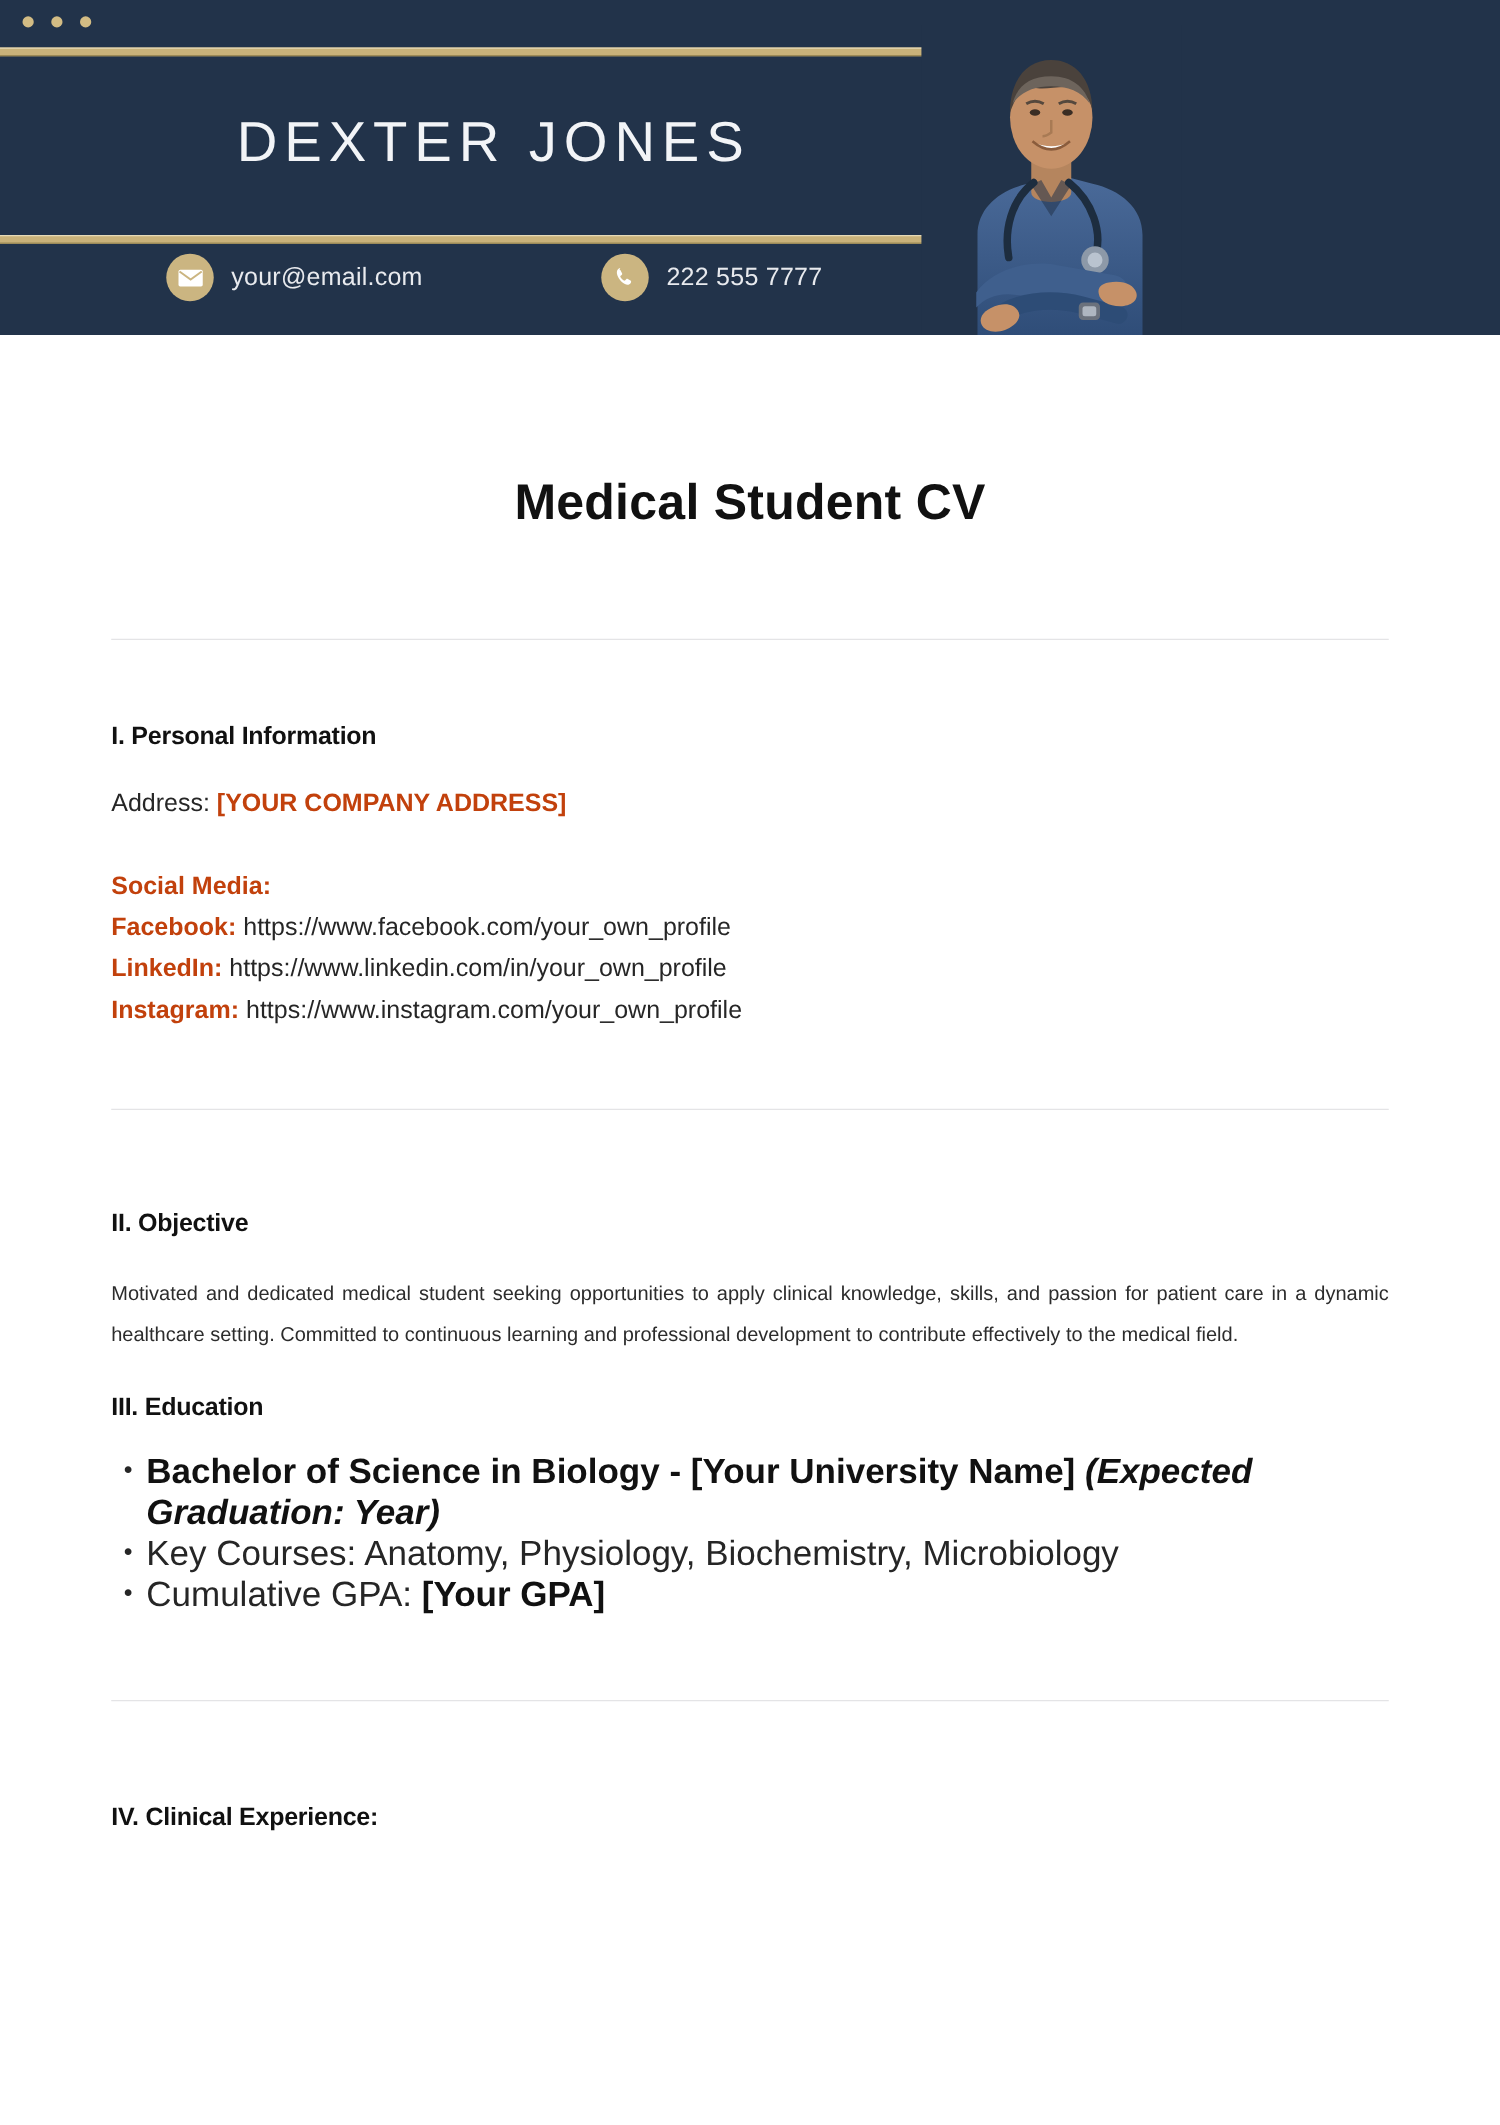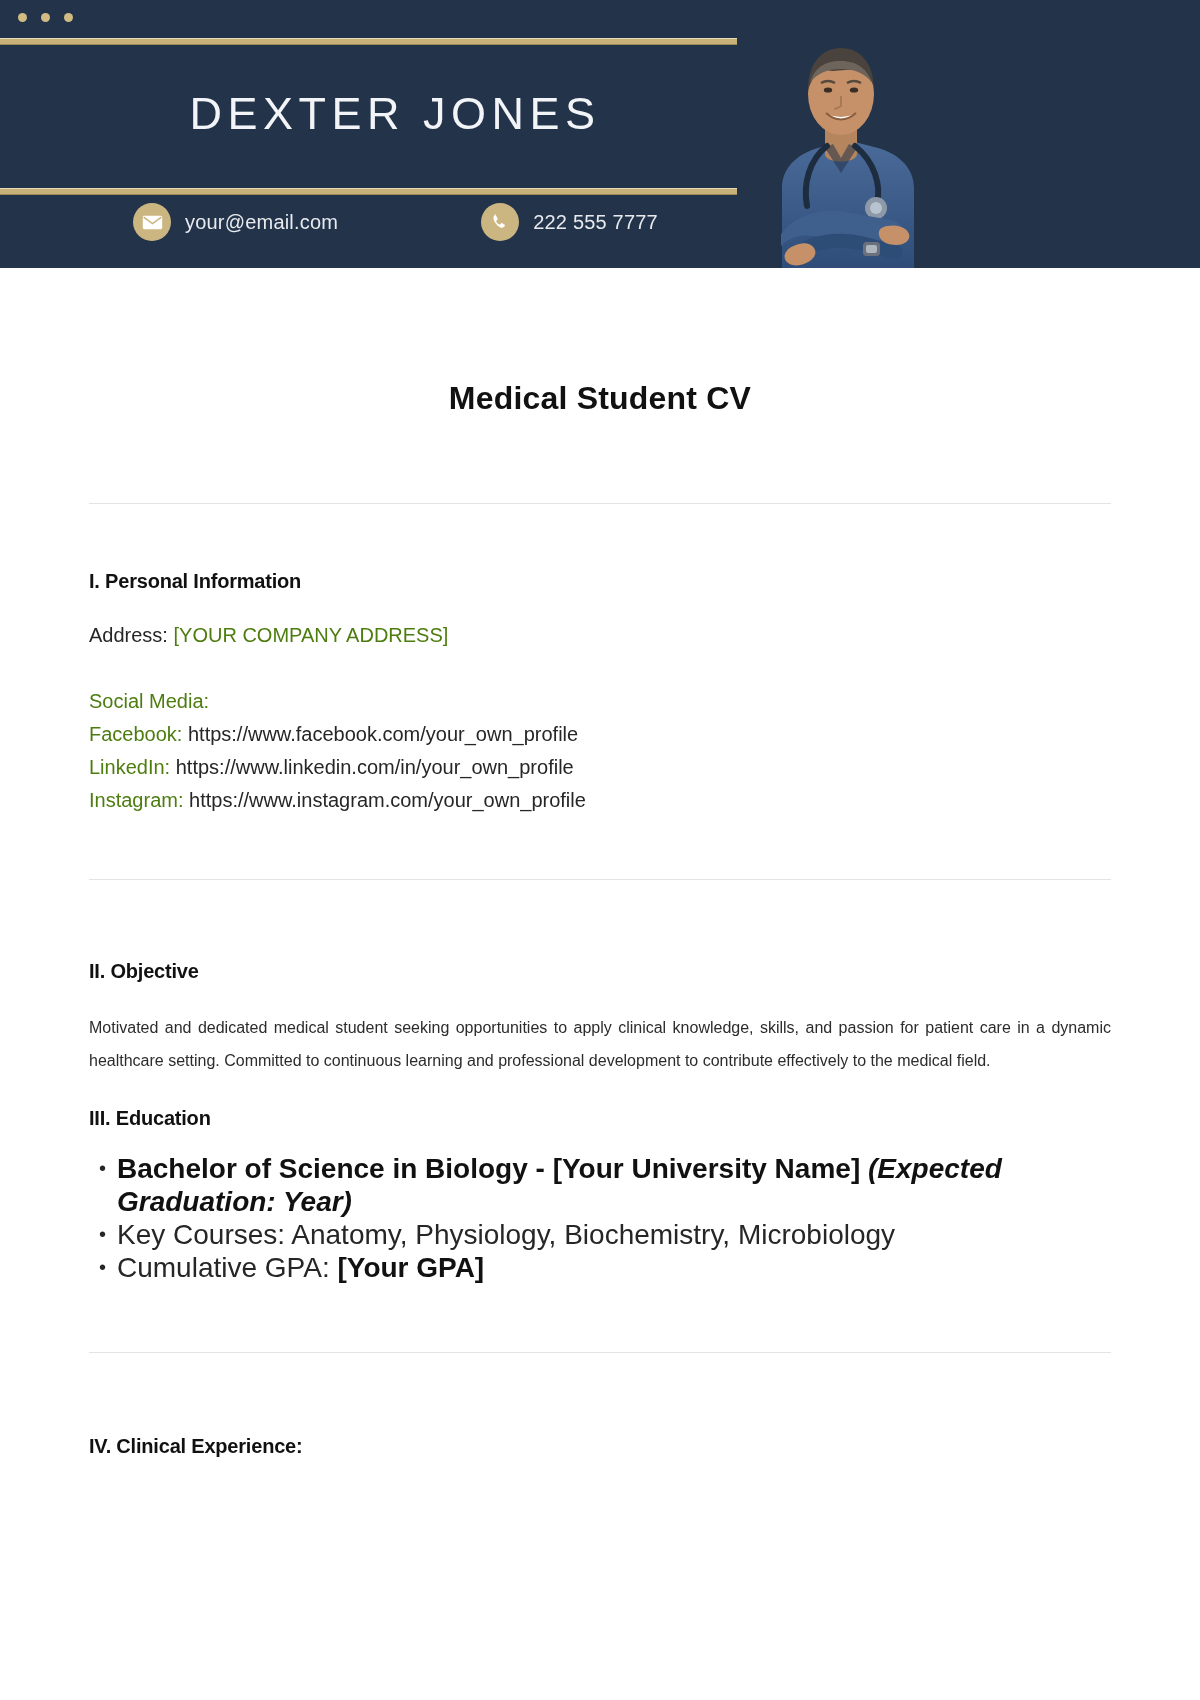--- a/index.html
+++ b/index.html
@@ -119,21 +119,21 @@
 
   
   .content {
     position: relative;
     padding: 0 89px;
   }
 
   .doc-title {
     margin-top: 112px;
     text-align: center;
-    font-size: 32px;
+    font-size: 40px;
     font-weight: 700;
     color: #111111;
     letter-spacing: 0.2px;
   }
 
   .divider {
     height: 1px;
     background: #e4e4e6;
     width: 100%;
   }
@@ -151,21 +151,21 @@
   .sec2-h { margin-top: 80px; }
   .sec3-h { margin-top: 30px; }
   .sec4-h { margin-top: 82px; }
 
   .body-text {
     font-size: 20px;
     line-height: 33px;
     color: #262626;
     font-weight: 400;
   }
-  .body-text b { font-weight: 400; color: #4d7c0f; }
+  .body-text b { font-weight: 700; color: #c2410c; }
 
   .info-block { margin-top: 26px; }
   .gap-block { margin-top: 33px; }
 
   .objective {
     margin-top: 28px;
     font-size: 16px;
     line-height: 33px;
     color: #2c2c2c;
     text-align: justify;

